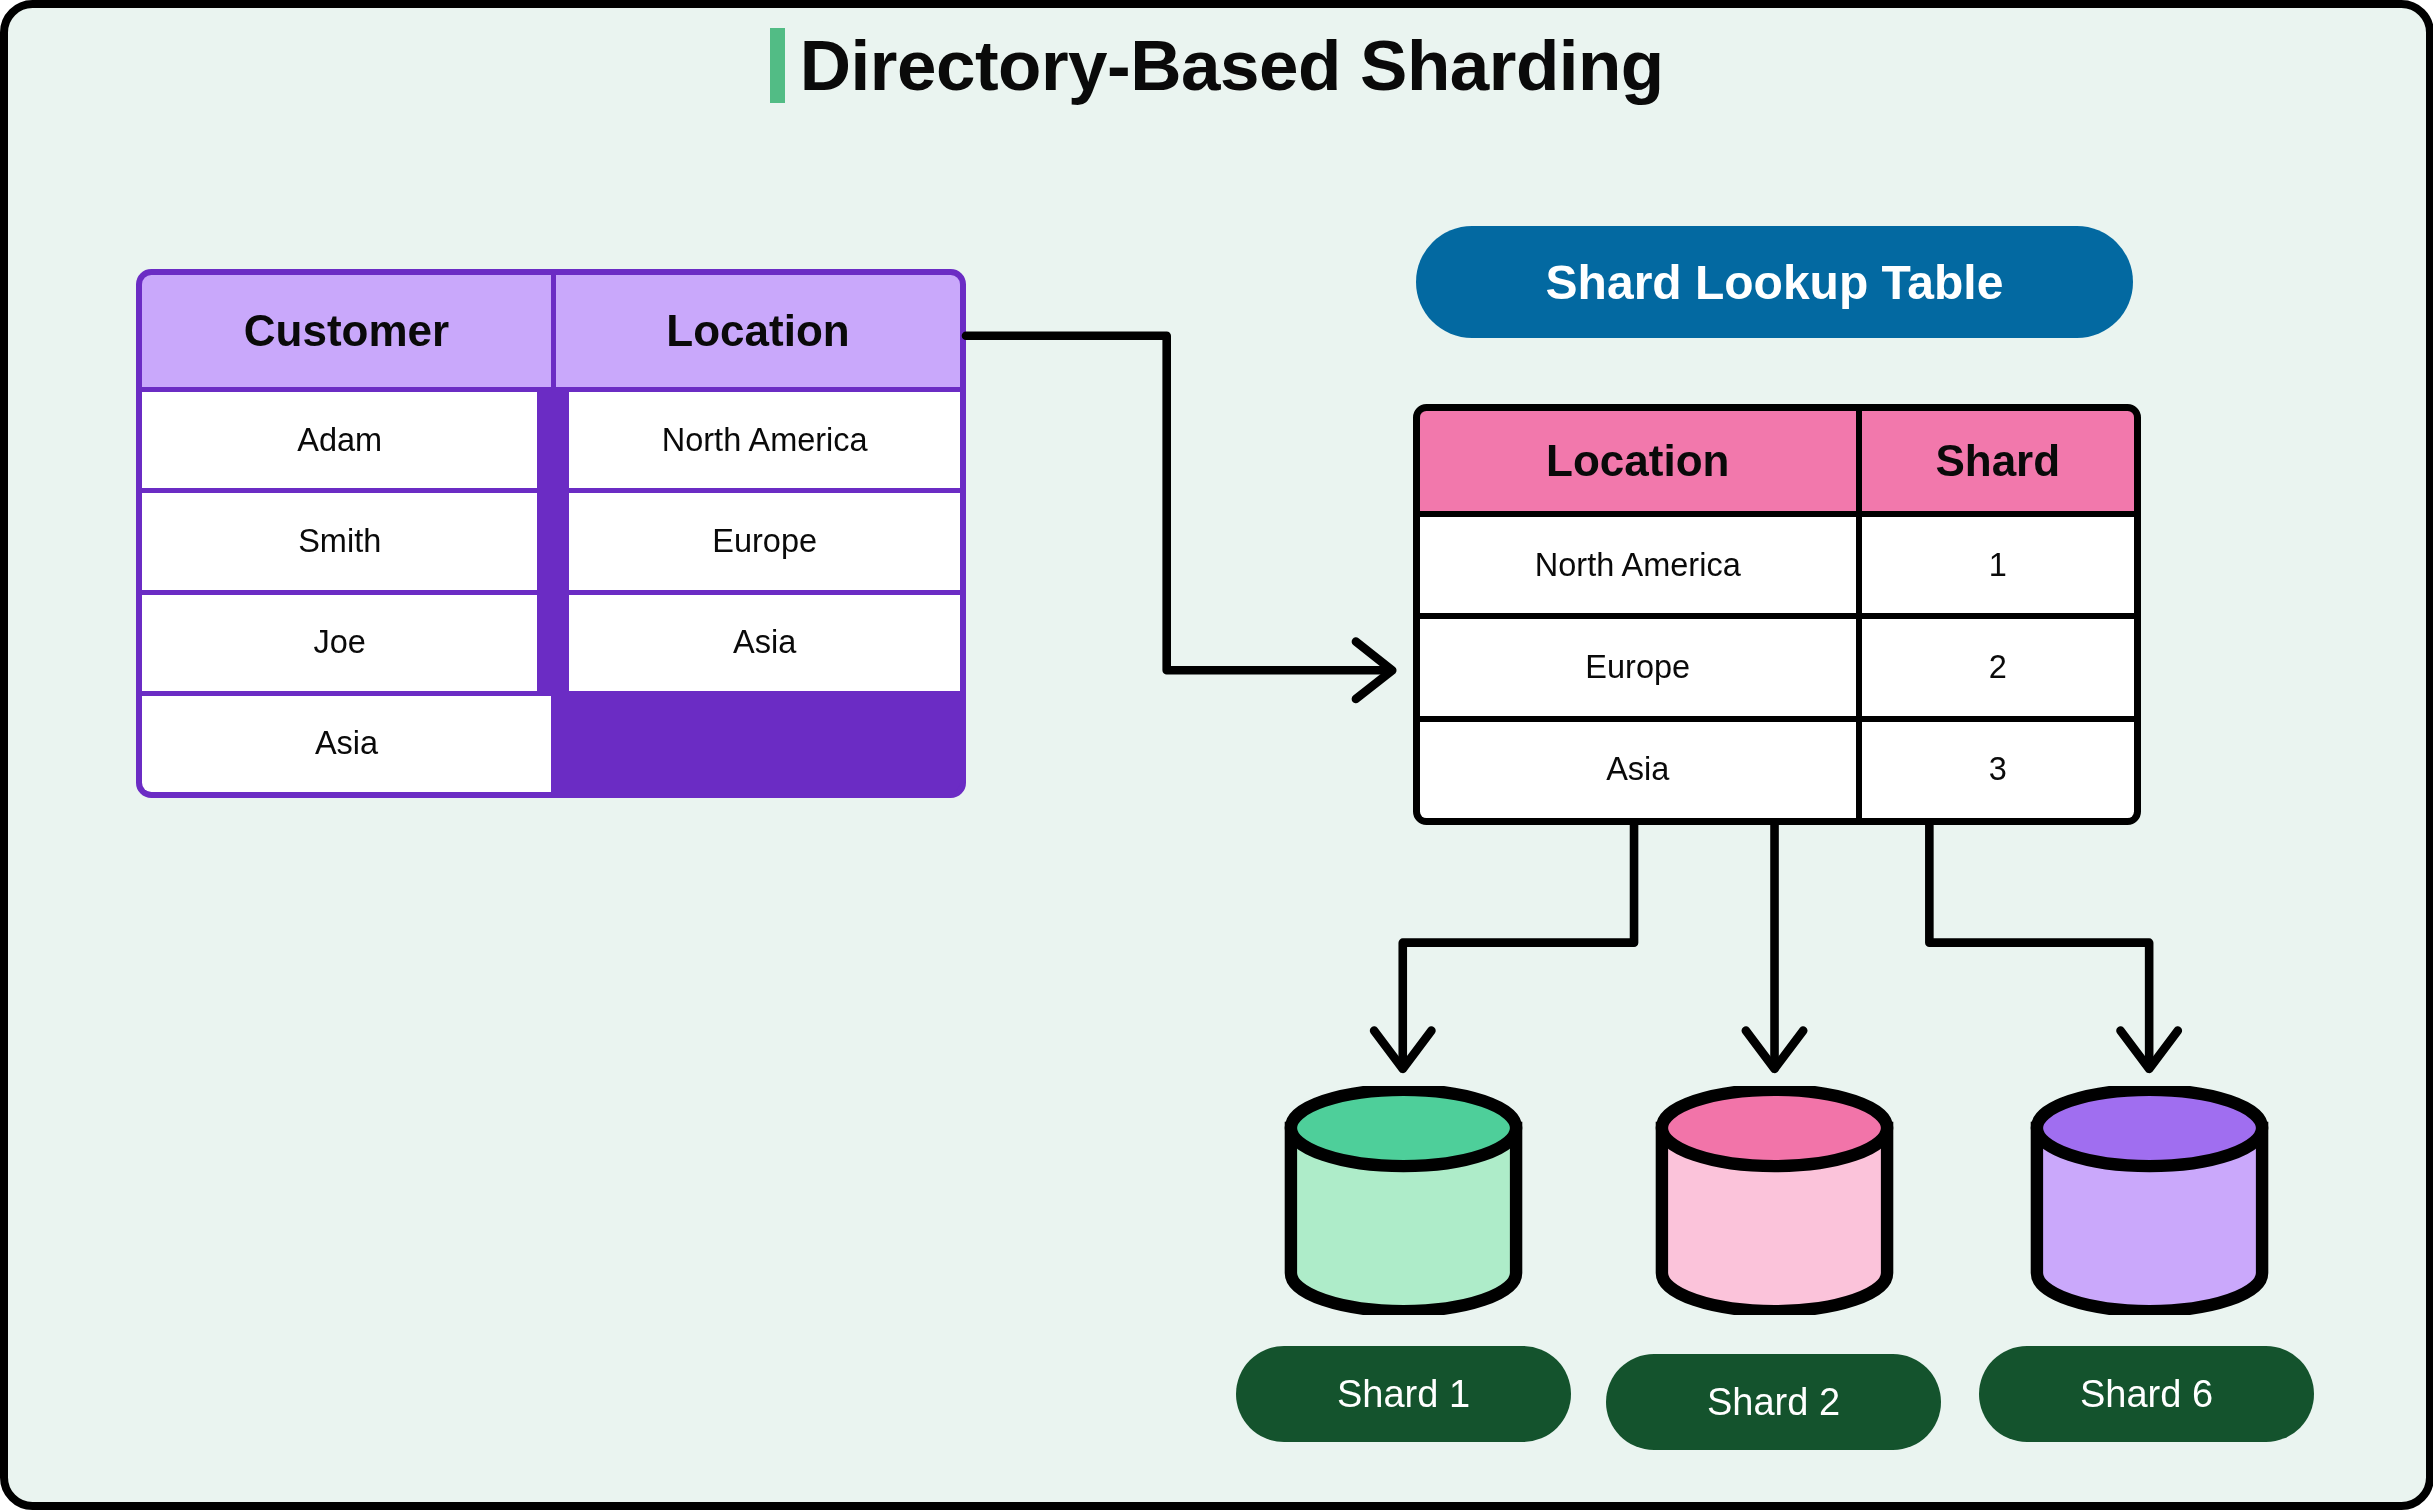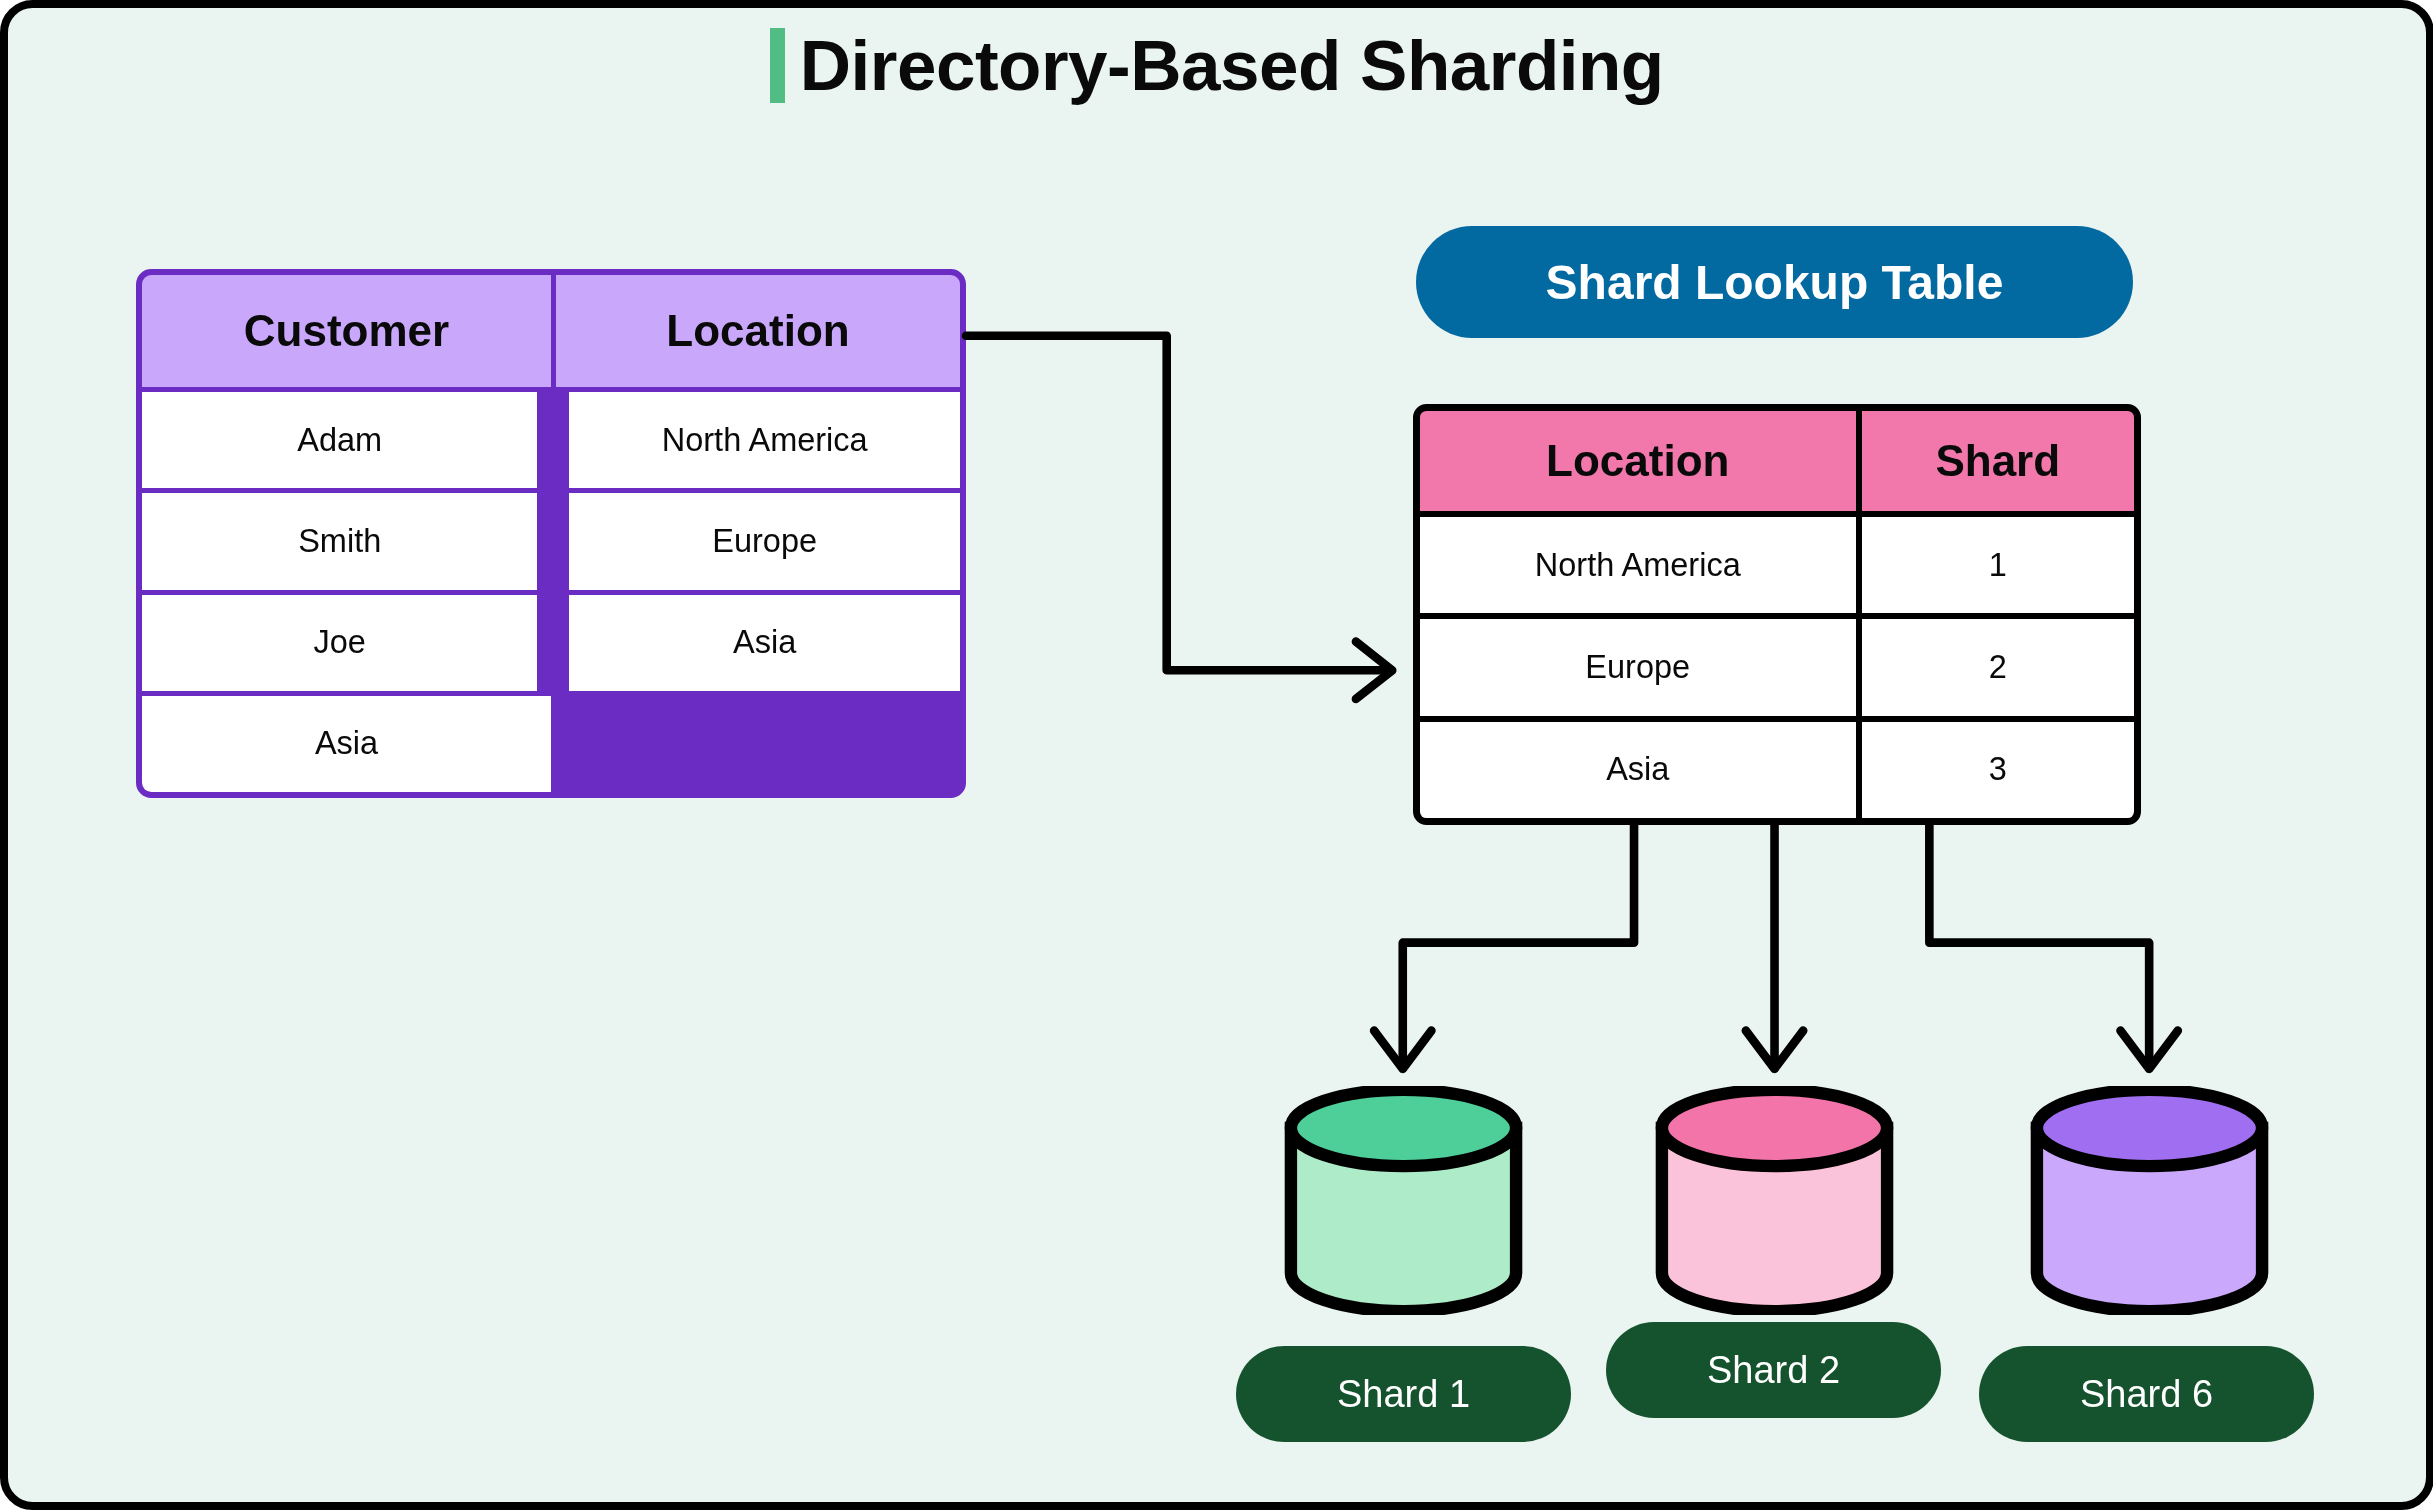--- a/index.html
+++ b/index.html
@@ -247,17 +247,17 @@
   </div>
 
   <div class="cylinder" style="left:2017px; top:1078px;">
     <svg class="cyl-svg" viewBox="0 0 260 240">
       <path d="M 12 44 L 12 196 A 118 40 0 0 0 248 196 L 248 44 Z" fill="#caa8fb" stroke="#000" stroke-width="13"></path>
       <ellipse cx="130" cy="44" rx="118" ry="40" fill="#a06ef0" stroke="#000" stroke-width="13"></ellipse>
     </svg>
   </div>
 
   <div class="shard-pill" style="left:1228px; top:1338px; width:335px;">Shard 1</div>
-  <div class="shard-pill" style="left:1598px; top:1314px; width:335px;">Shard 2</div>
+  <div class="shard-pill" style="left:1598px; top:1346px; width:335px;">Shard 2</div>
   <div class="shard-pill" style="left:1971px; top:1338px; width:335px;">Shard 6</div>
 
 </div>
 
 
 </body></html>

